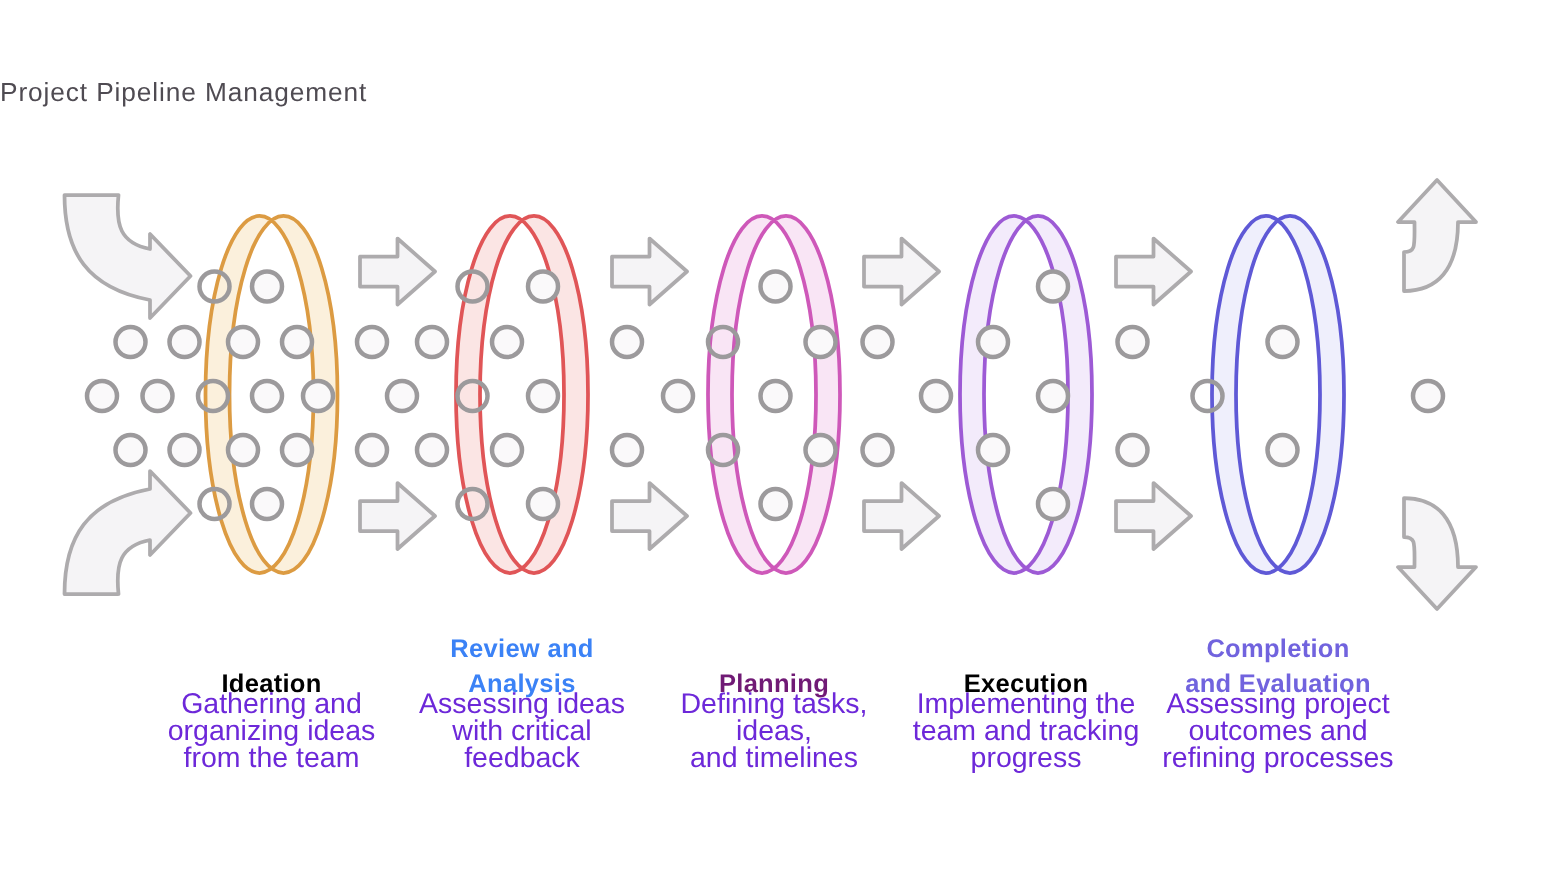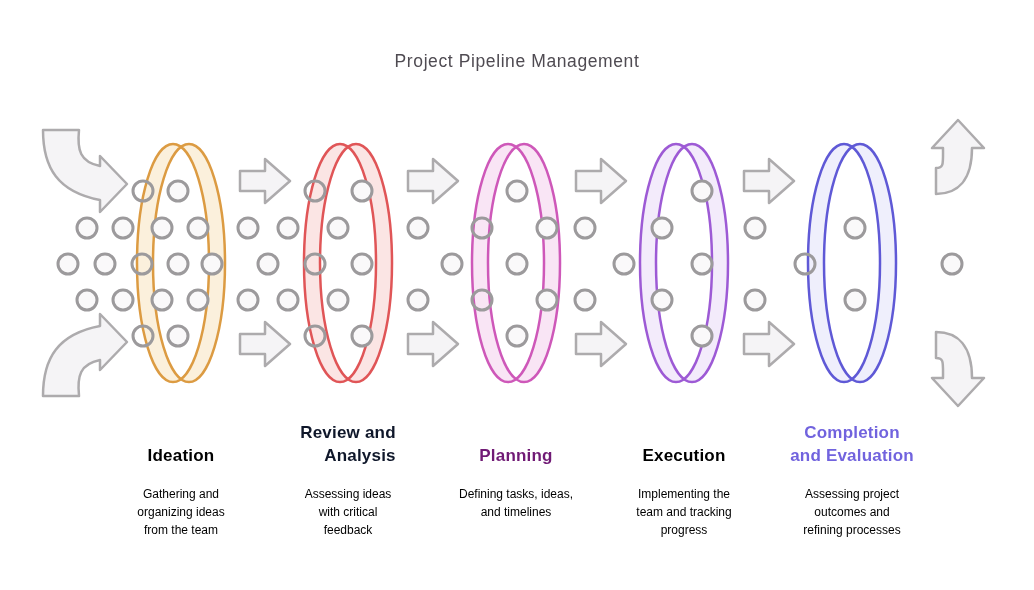--- a/index.html
+++ b/index.html
@@ -1,36 +1,36 @@
 <!DOCTYPE html>
 <html><head>
 <meta charset="utf-8">
 <style>
   html,body{margin:0;padding:0;}
   body{
     width:1034px;height:590px;position:relative;background:#ffffff;overflow:hidden;
     font-family:"Liberation Sans","DejaVu Sans",sans-serif;
   }
   .title{
-    position:absolute;left:0;top:51px;width:1034px;text-align:center;
+    position:absolute;left:0;top:51px;width:1034px;
     font-size:17.5px;font-weight:500;letter-spacing:.6px;color:#4f4b52;
   }
   #scene{position:absolute;left:0;top:0;}
   .stage-col{
     position:absolute;width:170px;text-align:center;
   }
   .stage-label{
     position:absolute;left:0;top:421px;width:170px;height:46px;
     display:flex;align-items:flex-end;justify-content:center;
     font-size:17px;font-weight:bold;line-height:23px;letter-spacing:.2px;
     white-space:pre-line;
   }
   .stage-desc{
-    position:absolute;left:0;top:485px;width:170px;
-    font-size:12px;line-height:18px;color:#000000;
+    position:absolute;left:0;top:461px;width:170px;
+    font-size:19px;line-height:18px;color:#6d28d9;
     white-space:pre-line;
   }
 </style>
 </head>
 <body>
 
 <div class="title">Project Pipeline Management</div>
 
 <svg id="scene" width="1034" height="590" viewBox="0 0 1034 590">
     <path d="M 137 263 a 36 119 0 1 0 72 0 a 36 119 0 1 0 -72 0 Z M 153 263 a 36 119 0 1 0 72 0 a 36 119 0 1 0 -72 0 Z" fill-rule="evenodd" fill="#fbf0dc" stroke="#dc9b42" stroke-width="2.5"></path>
@@ -107,21 +107,21 @@
   </svg>
 
 <div>
   <div class="stage-col" style="left: 96px;">
     <div class="stage-label" style="color: #000000;">Ideation</div>
     <div class="stage-desc">Gathering and
 organizing ideas
 from the team</div>
   </div>
   <div class="stage-col" style="left: 263px;">
-    <div class="stage-label" style="color: #0f172a; text-align: right;">Review and
+    <div class="stage-label" style="color: #3b82f6;">Review and
 Analysis</div>
     <div class="stage-desc">Assessing ideas
 with critical
 feedback</div>
   </div>
   <div class="stage-col" style="left: 431px;">
     <div class="stage-label" style="color: #701a75;">Planning</div>
     <div class="stage-desc">Defining tasks, ideas,
 and timelines</div>
   </div>

